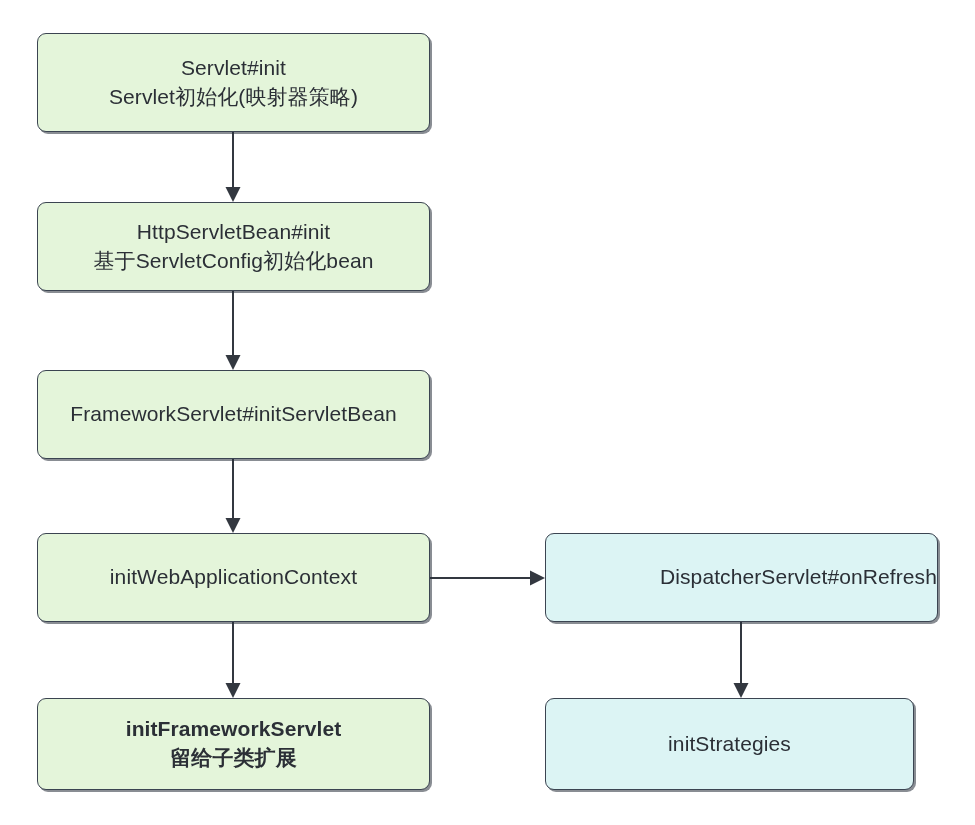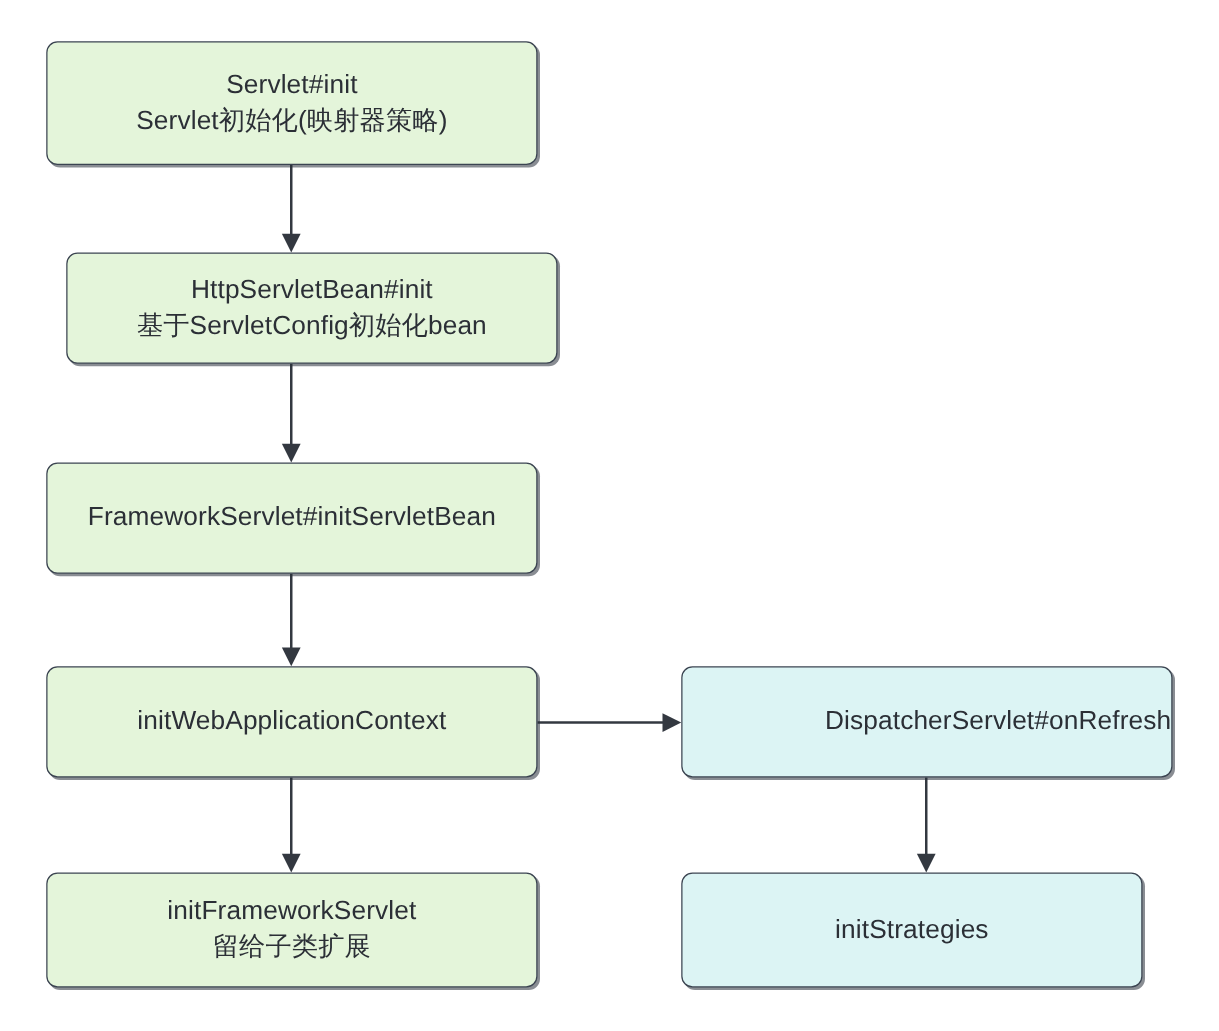--- a/index.html
+++ b/index.html
@@ -74,31 +74,31 @@
       <g>
         <line stroke="#333840" stroke-width="2" x1="741" y1="622" x2="741" y2="686"></line>
         <polygon fill="#333840" points="741,698 733.5,683 748.5,683"></polygon>
       </g>
     </svg>
   <div id="nodes">
       <div class="node green" style="left: 37px; top: 33px; width: 393px; height: 99px;">
         <span class="line">Servlet#init</span>
         <span class="line">Servlet初始化(映射器策略)</span>
       </div>
-      <div class="node green" style="left: 37px; top: 202px; width: 393px; height: 89px; margin-left: 16px;">
+      <div class="node green" style="left: 37px; top: 202px; width: 393px; height: 89px;">
         <span class="line">HttpServletBean#init</span>
         <span class="line">基于ServletConfig初始化bean</span>
       </div>
       <div class="node green" style="left: 37px; top: 370px; width: 393px; height: 89px;">
         <span class="line">FrameworkServlet#initServletBean</span>
       </div>
       <div class="node green" style="left: 37px; top: 533px; width: 393px; height: 89px;">
         <span class="line">initWebApplicationContext</span>
       </div>
-      <div class="node green" style="left: 37px; top: 698px; width: 393px; height: 92px;">
+      <div class="node green" style="left: 37px; top: 698px; width: 393px; height: 92px; font-weight: bold;">
         <span class="line">initFrameworkServlet</span>
         <span class="line">留给子类扩展</span>
       </div>
       <div class="node blue" style="left: 545px; top: 533px; width: 393px; height: 89px; align-items: flex-end;">
         <span class="line">DispatcherServlet#onRefresh</span>
       </div>
       <div class="node blue" style="left: 545px; top: 698px; width: 369px; height: 92px;">
         <span class="line">initStrategies</span>
       </div>
     </div>

